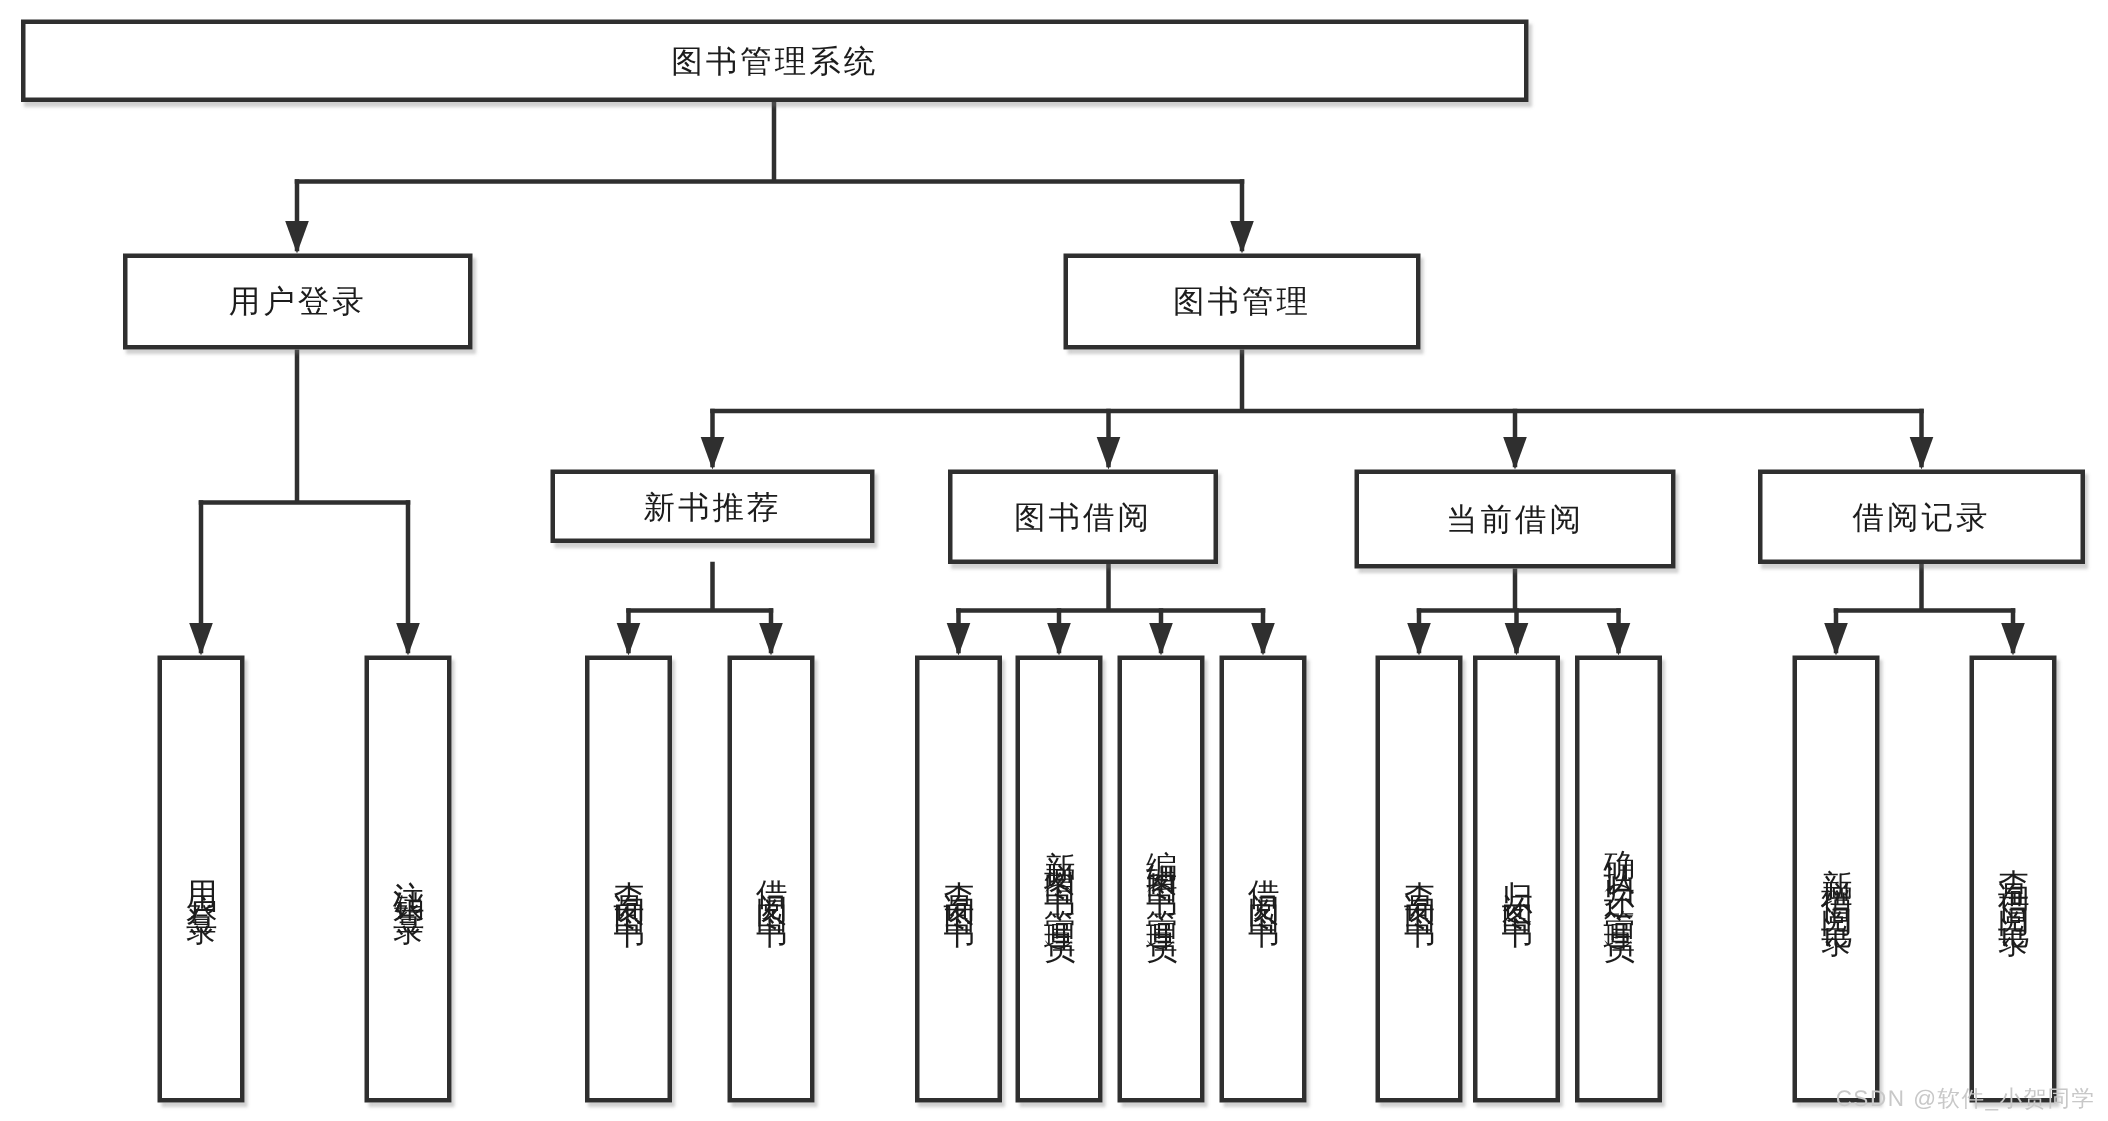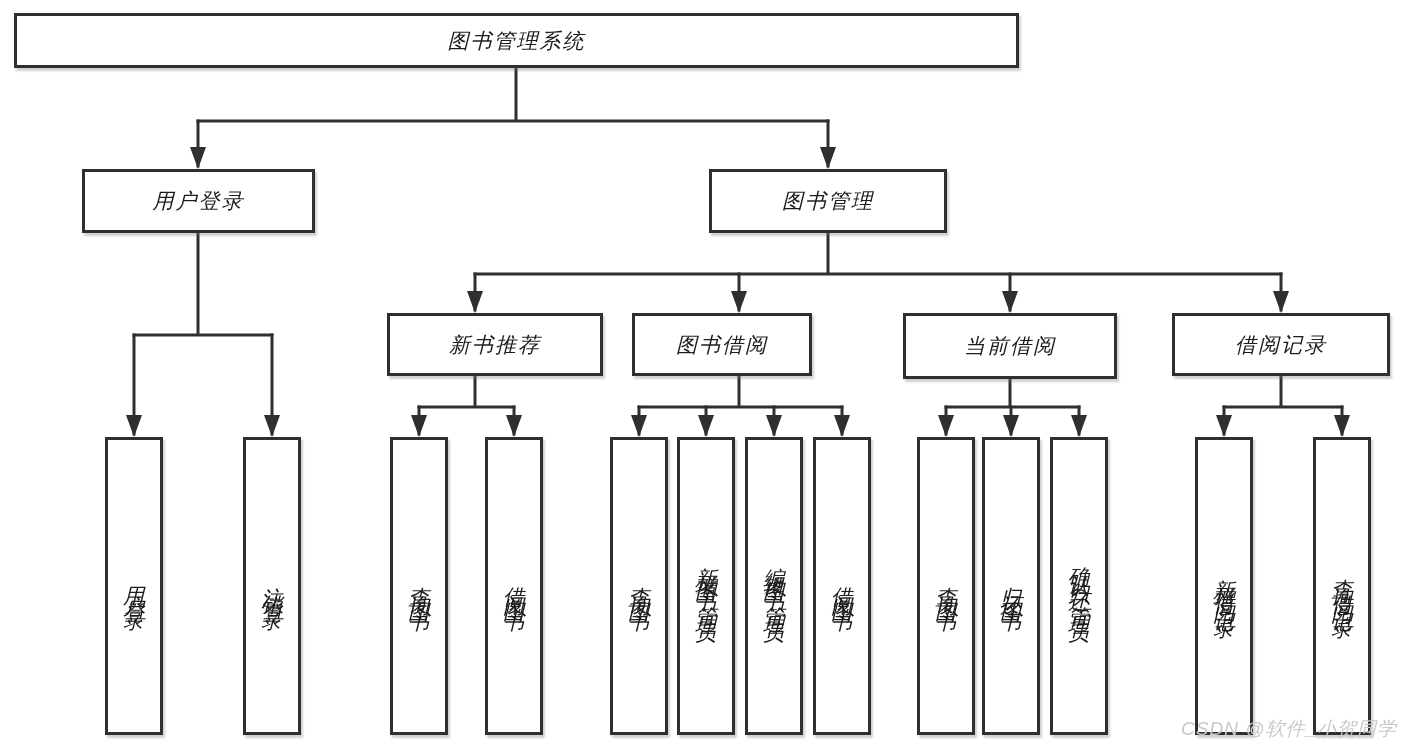--- a/index.html
+++ b/index.html
@@ -3,21 +3,20 @@
 <meta charset="utf-8">
 <style>
   html, body { margin: 0; padding: 0; background: #ffffff; }
   #canvas {
     position: relative;
     width: 1405px;
     height: 747px;
     background: #ffffff;
     font-family: "Liberation Sans", sans-serif;
     overflow: hidden;
-    font-style: italic;
   }
   #wires {
     position: absolute;
     left: 0; top: 0;
     z-index: 1;
   }
   .node {
     position: absolute;
     box-sizing: border-box;
     background: #ffffff;
@@ -41,21 +40,21 @@
     writing-mode: vertical-rl;
     text-orientation: mixed;
     font-size: 21px;
     letter-spacing: 8px;
     line-height: 1;
   }
   #watermark {
     position: absolute;
     right: 8px;
     bottom: 5px;
-    font-size: 19px;
+    font-size: 15px;
     letter-spacing: 1px;
     color: #c8c8c8;
     z-index: 3;
     white-space: nowrap;
   }
 </style>
 </head>
 <body>
 
 <div id="canvas">
@@ -101,21 +100,21 @@
       <path d="M1224,407 V434" marker-end="url(#ah)"></path>
       <path d="M1342,407 V434" marker-end="url(#ah)"></path>
     </g>
   </svg>
 
   <div class="node h" style="left:14px; top:13px; width:1005px; height:55px;">图书管理系统</div>
 
   <div class="node h" style="left:82px; top:169px; width:233px; height:64px;">用户登录</div>
   <div class="node h" style="left:709px; top:169px; width:238px; height:64px;">图书管理</div>
 
-  <div class="node h" style="left:387px; top:313px; width:216px; height:63px;">新书推荐</div>
+  <div class="node h" style="left:367px; top:313px; width:216px; height:49px;">新书推荐</div>
   <div class="node h" style="left:632px; top:313px; width:180px; height:63px;">图书借阅</div>
   <div class="node h" style="left:903px; top:313px; width:214px; height:66px;">当前借阅</div>
   <div class="node h" style="left:1172px; top:313px; width:218px; height:63px;">借阅记录</div>
 
   <div class="node v" style="left:105px;">用户登录</div>
   <div class="node v" style="left:243px;">注销登录</div>
 
   <div class="node v" style="left:390px;">查询图书</div>
   <div class="node v" style="left:485px;">借阅图书</div>
 

